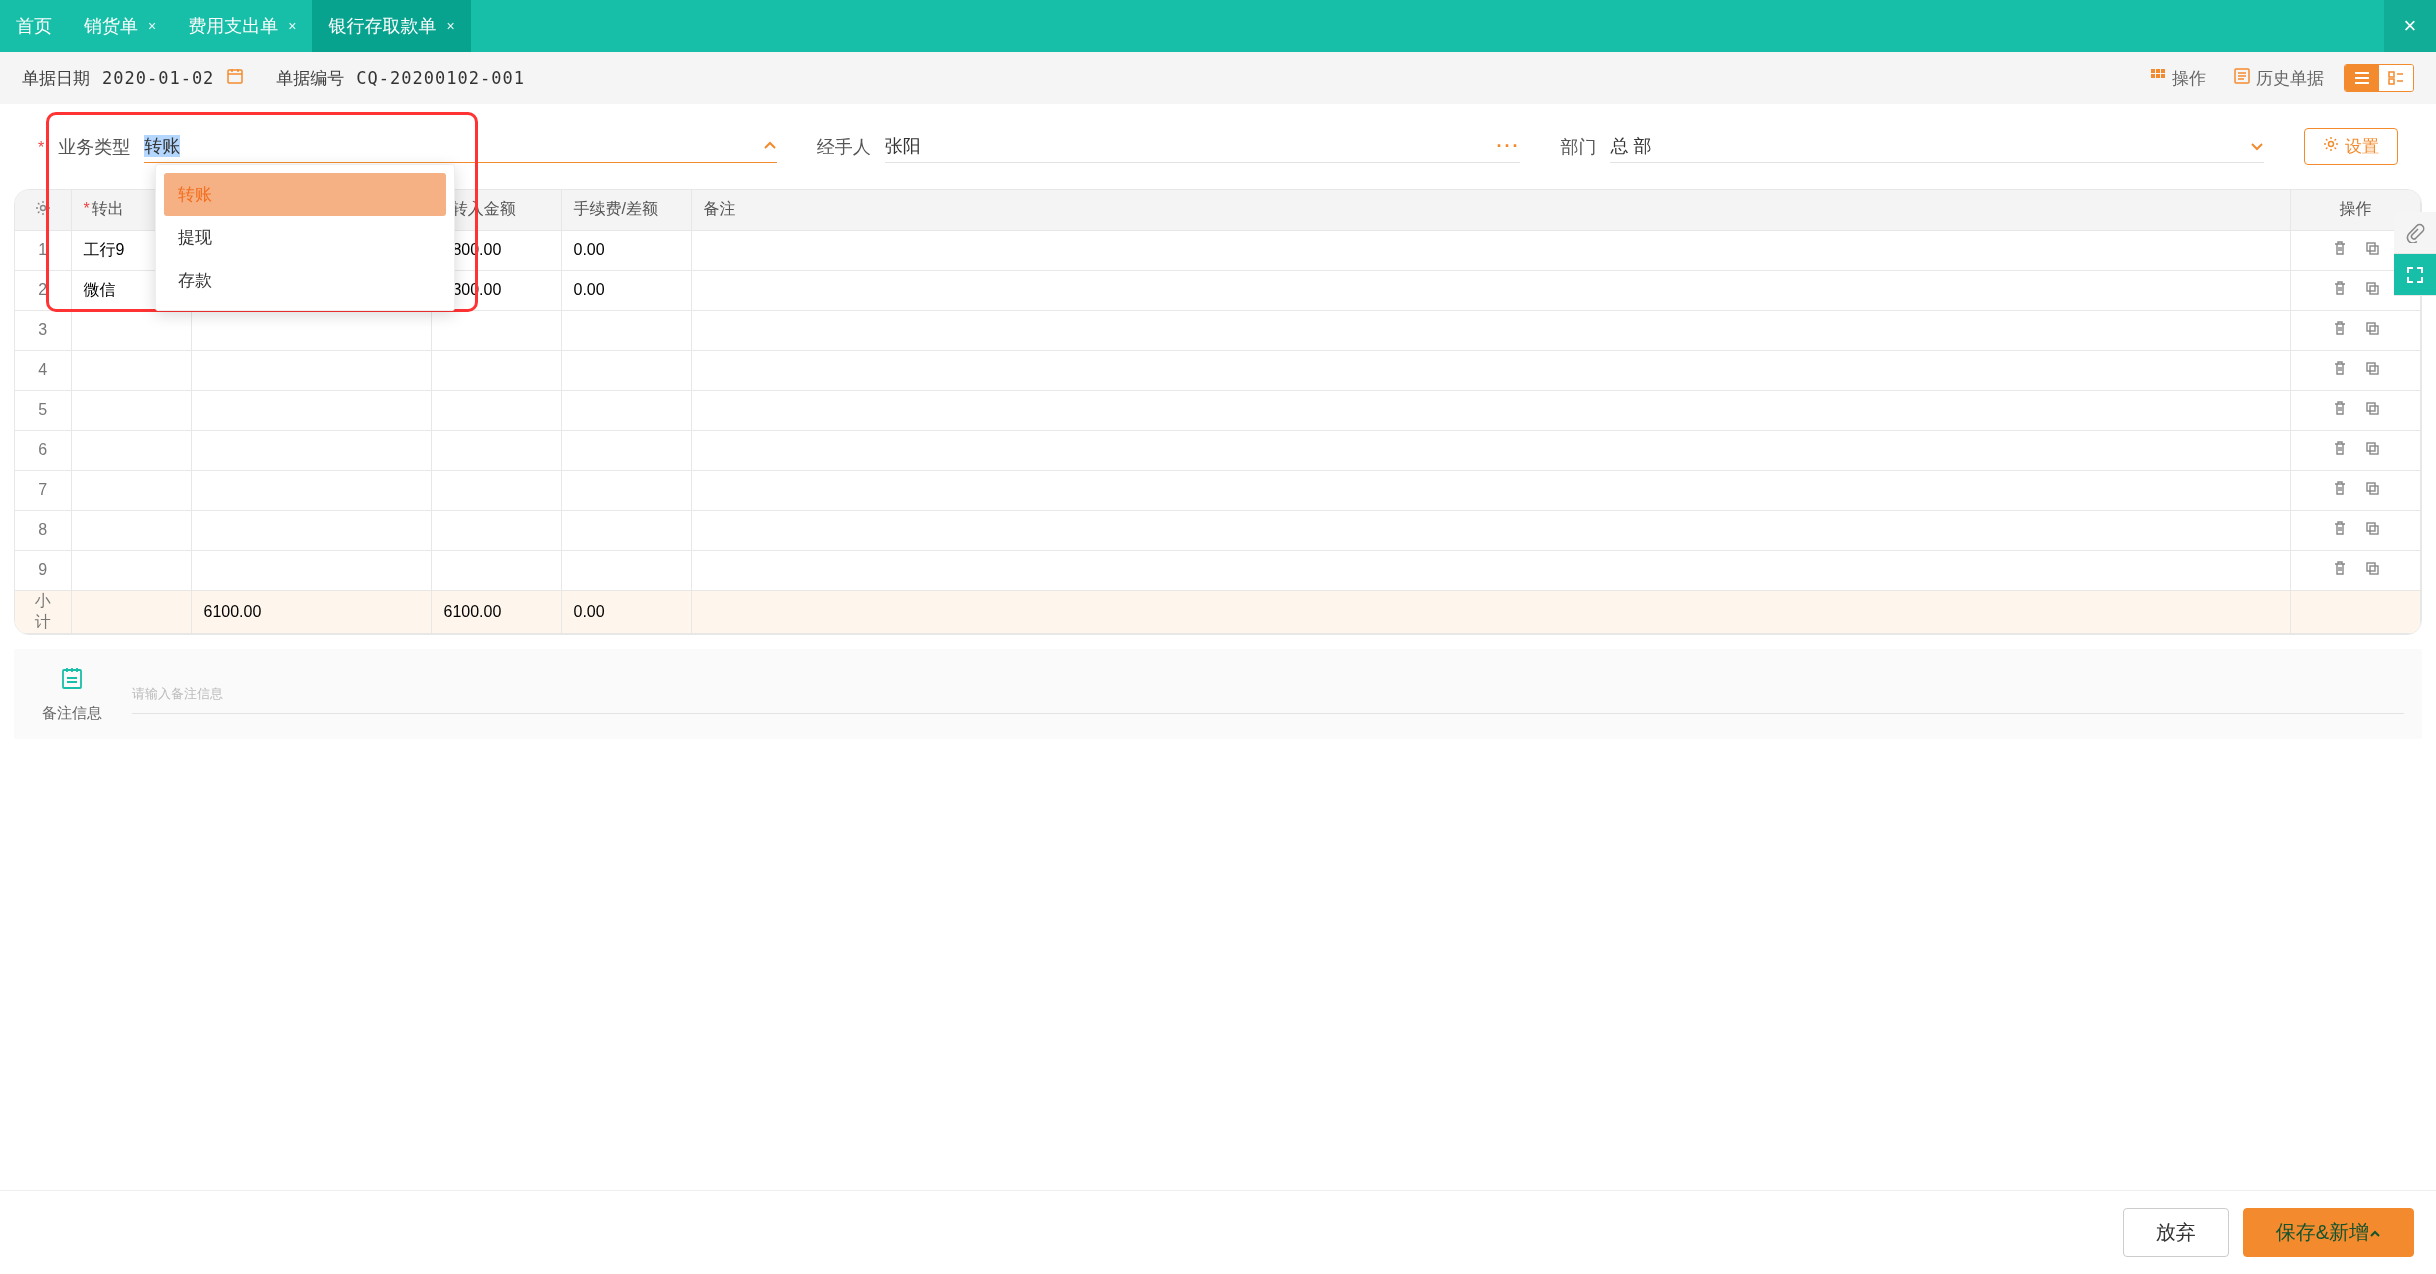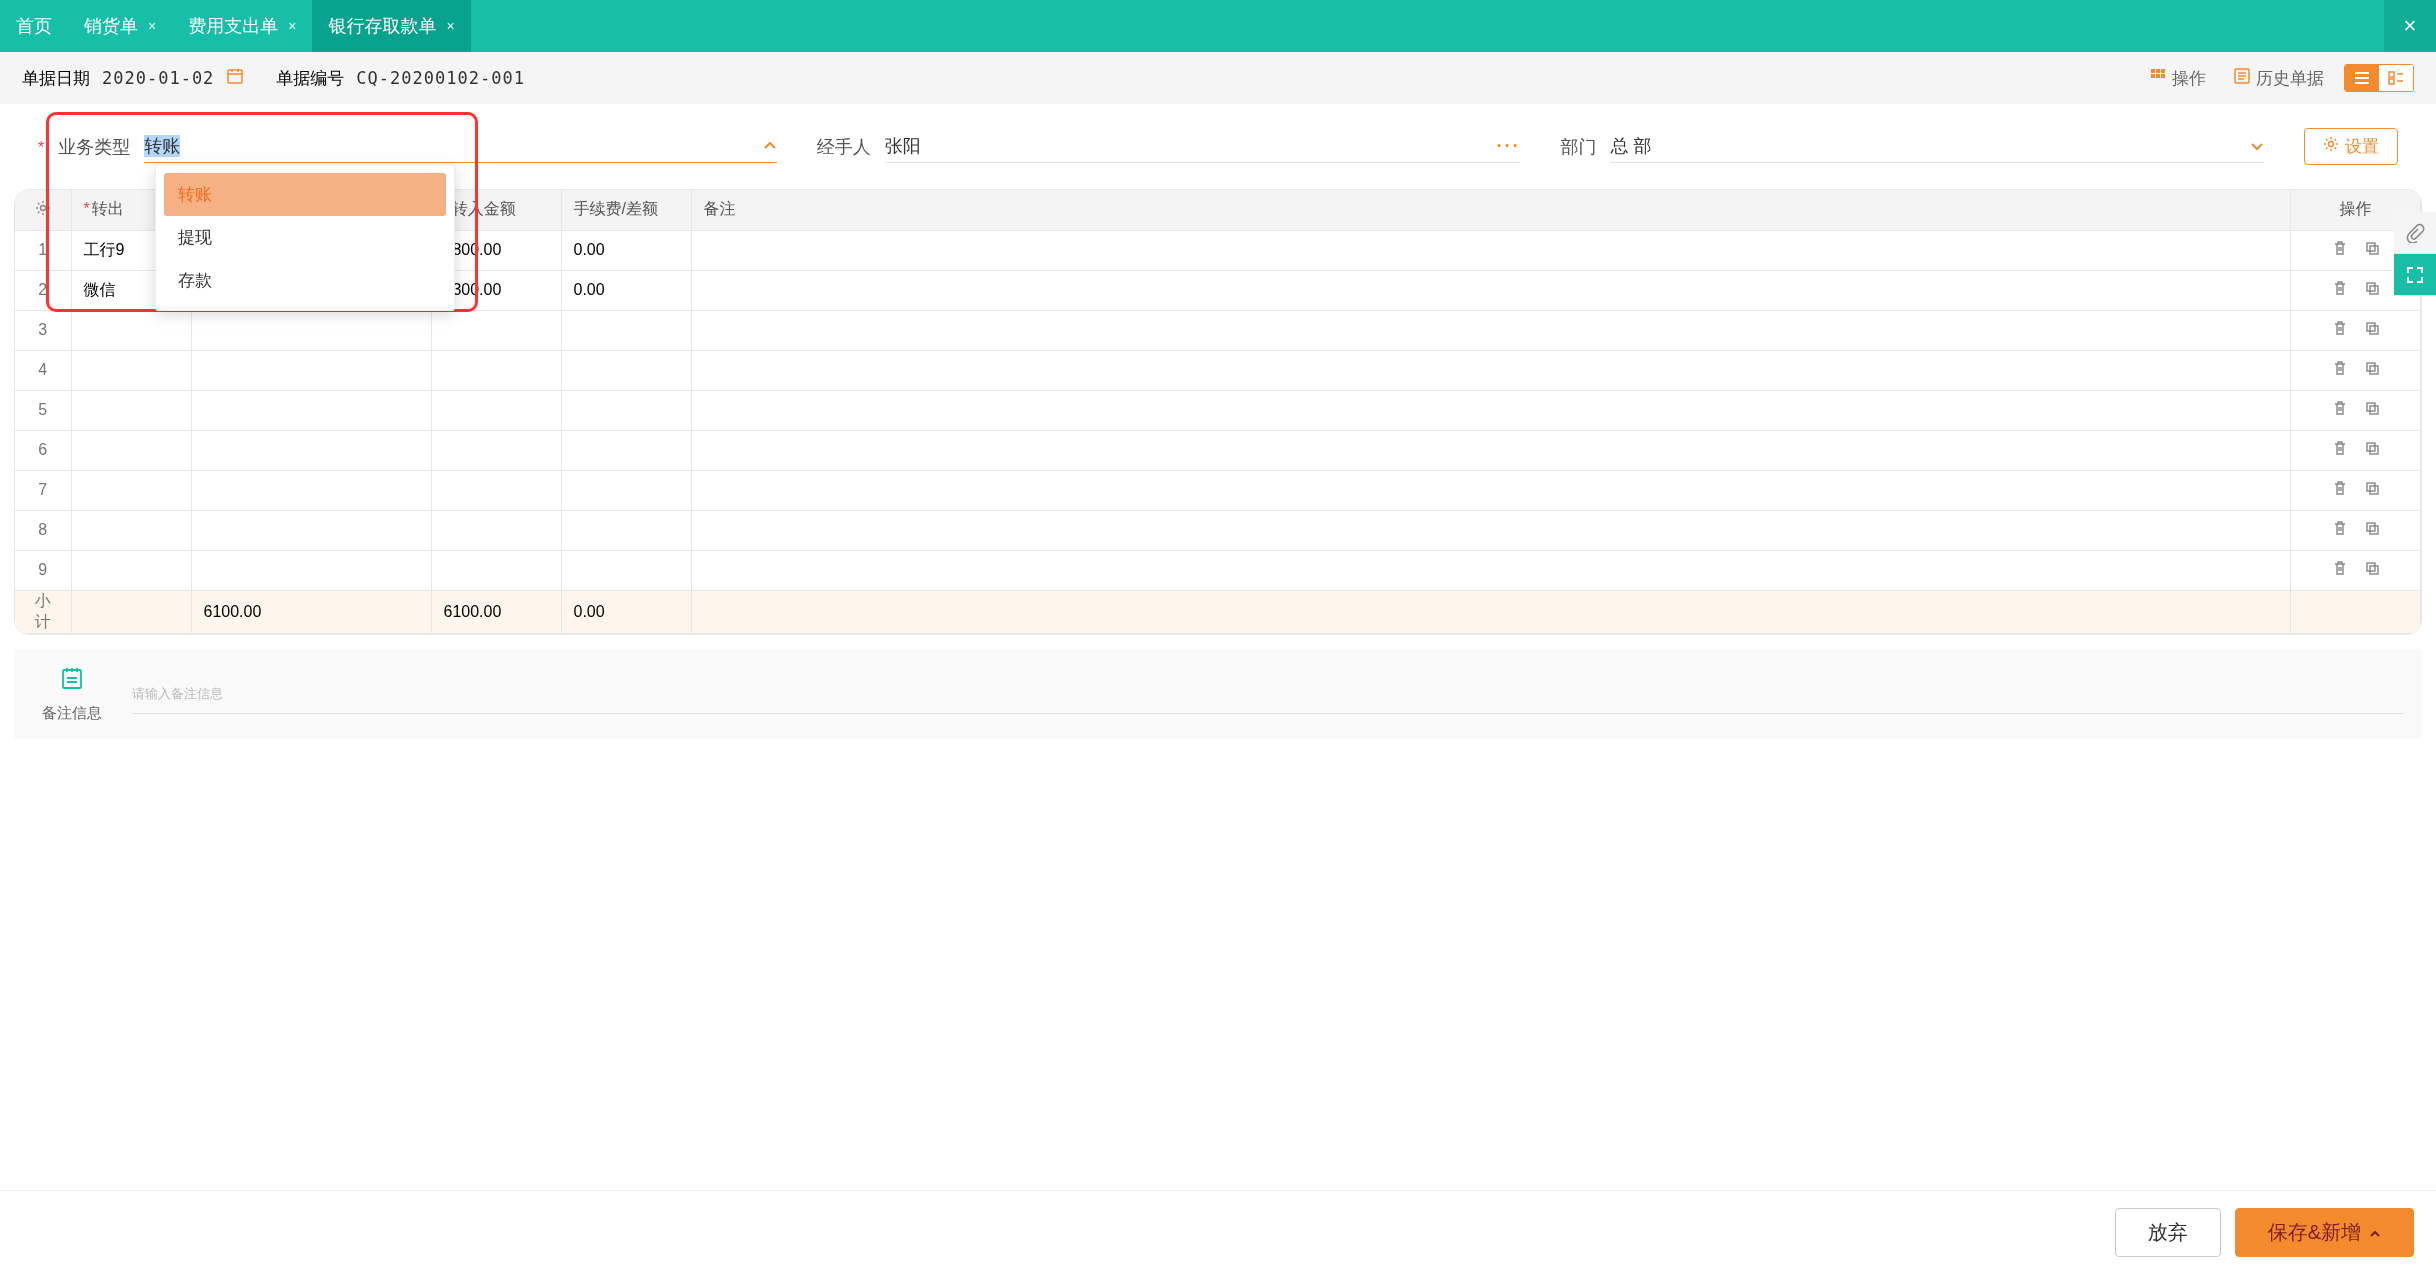--- a/index.html
+++ b/index.html
@@ -7,21 +7,21 @@
 
 
 .tab-bar { display: flex; align-items: stretch; background: #17bfa8; height: 52px; position: relative; }
 .tab { display: flex; align-items: center; padding: 0 16px; color: #fff; font-size: 18px; cursor: pointer; white-space: nowrap; }
 .tab.active { background: #08a38e; }
 .tab .close { margin-left: 10px; font-size: 14px; opacity: 0.9; }
 .tab-bar .close-app { position: absolute; right: 0; top: 0; width: 52px; height: 52px; display: flex; align-items: center; justify-content: center; background: #12ad97; color: #fff; font-size: 22px; cursor: pointer; }
 
 
 .toolbar { display: flex; align-items: center; height: 52px; background: #f5f5f5; padding: 0 22px; font-size: 17px; gap: 12px; }
-.toolbar .label { color: #000000; font-family: Liberation Serif, serif; }
+.toolbar .label { color: #404040; font-family: Liberation Serif, serif; }
 .toolbar .val { color: #333; font-family: ui-monospace, monospace; letter-spacing: 1px; }
 .cal-icon { color: #f38b2e; }
 .toolbar .spacer { flex: 1; }
 .toolbar .tool-btn { display: flex; align-items: center; gap: 6px; color: #666; cursor: pointer; padding: 4px 8px; }
 .toolbar .tool-btn .ico { color: #f38b2e; }
 .view-toggle { display: flex; border: 1px solid #f38b2e; border-radius: 3px; overflow: hidden; height: 28px; }
 .view-toggle .seg { width: 34px; display: flex; align-items: center; justify-content: center; cursor: pointer; }
 .view-toggle .seg.active { background: #f38b2e; color: #fff; }
 .view-toggle .seg:not(.active) { color: #f38b2e; background: #fff; }
 
@@ -58,21 +58,21 @@
 
 .remark-panel { display: flex; align-items: center; background: #fafafa; margin: 12px 14px 0; padding: 10px 18px; gap: 20px; border-radius: 2px; }
 .remark-side { display: flex; flex-direction: column; align-items: center; gap: 6px; color: #666; font-size: 15px; padding: 6px 10px; }
 .remark-side .ico { color: #18bfa8; font-size: 26px; }
 .remark-input { flex: 1; border: none; border-bottom: 1px solid #e3e3e3; background: transparent; height: 40px; font-size: 13px; color: #333; outline: none; }
 .remark-input::placeholder { color: #bbb; }
 
 
 .footer { position: fixed; bottom: 0; left: 0; right: 0; height: 84px; display: flex; align-items: center; justify-content: flex-end; gap: 14px; padding: 0 22px; background: #fff; border-top: 1px solid #eee; }
 .btn { border: 1px solid #ccc; background: #fff; color: #333; padding: 10px 32px; font-size: 20px; border-radius: 4px; cursor: pointer; }
-.btn-primary { background: #f38b2e; color: #7f1d1d; border-color: #f38b2e; display: flex; align-items: center; gap: 8px; }
+.btn-primary { background: #f38b2e; color: #14532d; border-color: #f38b2e; display: flex; align-items: center; }
 
 
 .side-rail { position: fixed; right: 0; top: 212px; display: flex; flex-direction: column; }
 .rail-btn { width: 42px; height: 42px; display: flex; align-items: center; justify-content: center; background: #f5f5f5; color: #888; cursor: pointer; font-size: 20px; border-bottom: 1px solid #e7e7e7; }
 .rail-btn.active { background: #17bfa8; color: #fff; }
 
 
 .dropdown-pop { position: absolute; background: #fff; box-shadow: 0 4px 16px rgba(0,0,0,.15); border: 1px solid #eee; border-radius: 3px; padding: 8px 8px; z-index: 50; }
 .dropdown-pop .opt { padding: 10px 14px; font-size: 17px; color: #333; cursor: pointer; border-radius: 3px; }
 .dropdown-pop .opt.selected { background: #f5b183; color: #f36d1f; }

